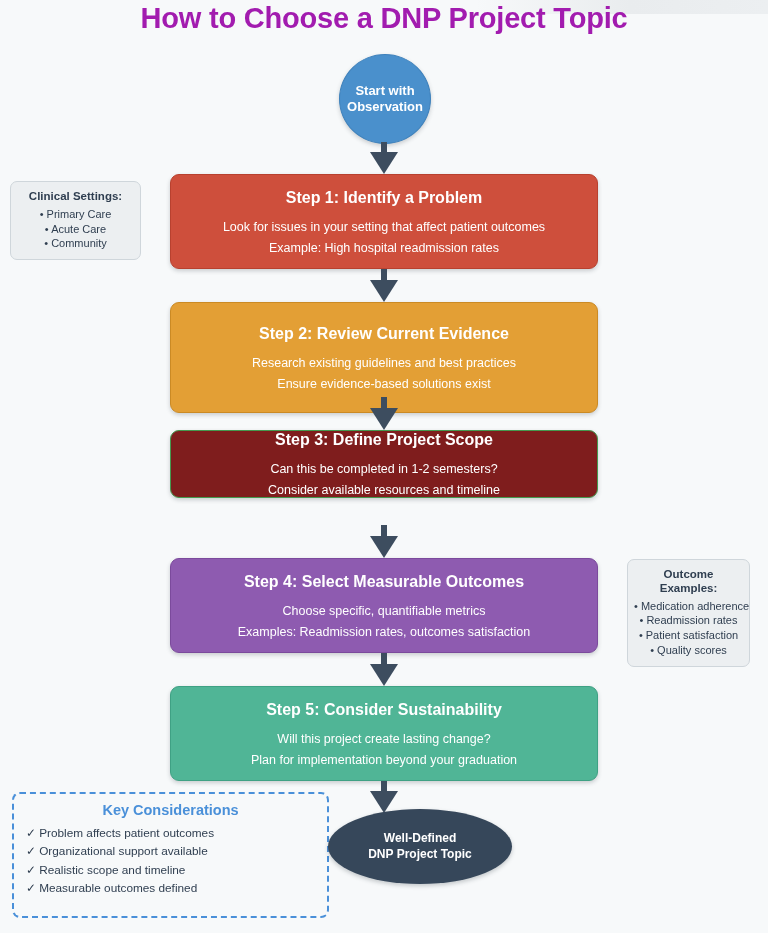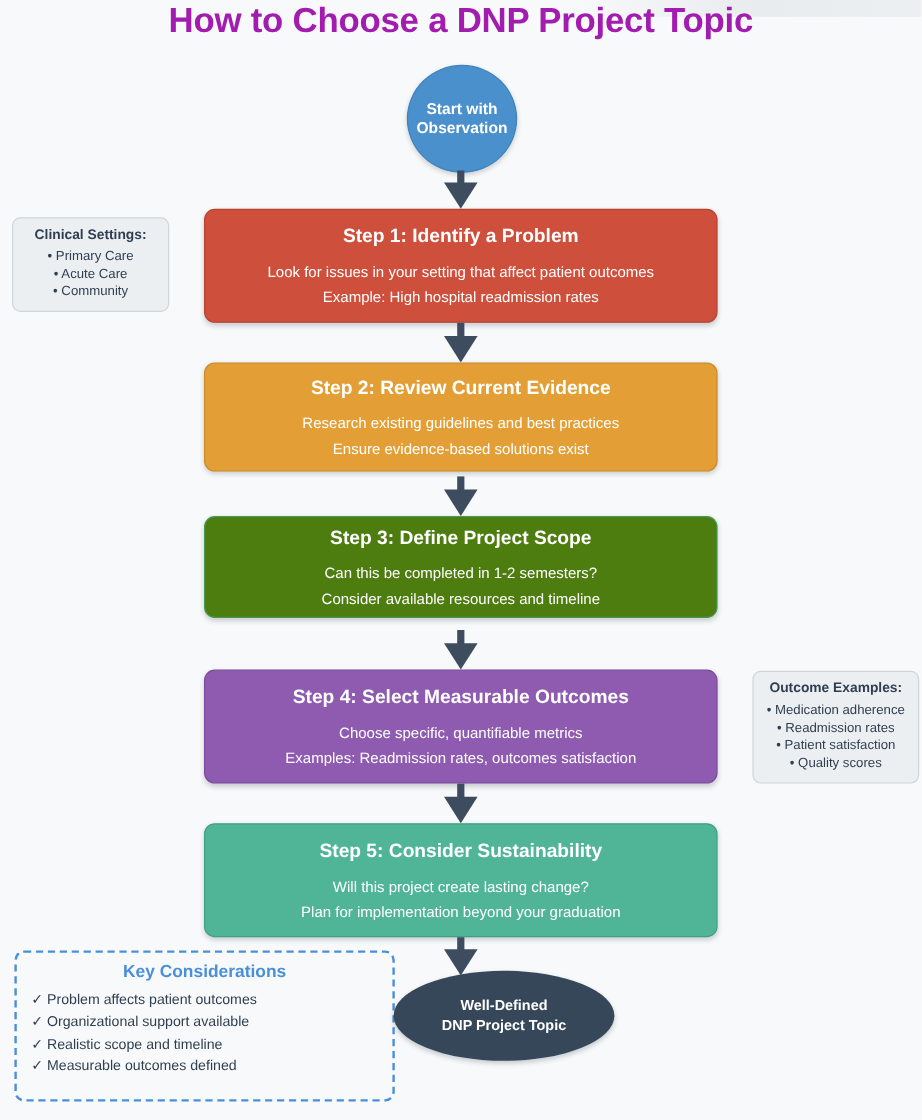--- a/index.html
+++ b/index.html
@@ -210,49 +210,49 @@
   <div class="note-item">• Primary Care</div>
   <div class="note-item">• Acute Care</div>
   <div class="note-item">• Community</div>
 </div>
 
 <div class="arrow" style="top:269px;height:33px;">
   <div class="stem" style="height:14px;"></div>
   <div class="head" style="top:11px;"></div>
 </div>
 
-<div class="node" id="step-2" style="left:170px; top:302px; width:428px; height:91px; background:#e39f35; border:1.5px solid #cb8a24;">
+<div class="node" id="step-2" style="left:170px; top:302px; width:428px; height:111px; background:#e39f35; border:1.5px solid #cb8a24;">
   <div class="n-title">Step 2: Review Current Evidence</div>
   <div class="n-line">Research existing guidelines and best practices</div>
   <div class="n-line">Ensure evidence-based solutions exist</div>
 </div>
 
 <div class="arrow" style="top:397px;height:33px;">
   <div class="stem" style="height:14px;"></div>
   <div class="head" style="top:11px;"></div>
 </div>
 
-<div class="node" id="step-3" style="left:170px; top:430px; width:428px; height:85px; background:#4d7c0f; border:1.5px solid #45994f;">
+<div class="node" id="step-3" style="left:170px; top:430px; width:428px; height:68px; background:#7f1d1d; border:1.5px solid #45994f;">
   <div class="n-title">Step 3: Define Project Scope</div>
   <div class="n-line">Can this be completed in 1-2 semesters?</div>
   <div class="n-line">Consider available resources and timeline</div>
 </div>
 
 <div class="arrow" style="top:525px;height:33px;">
   <div class="stem" style="height:14px;"></div>
   <div class="head" style="top:11px;"></div>
 </div>
 
 <div class="node" id="step-4" style="left:170px; top:558px; width:428px; height:95px; background:#8e5bb0; border:1.5px solid #7b4a9c;">
   <div class="n-title">Step 4: Select Measurable Outcomes</div>
   <div class="n-line">Choose specific, quantifiable metrics</div>
   <div class="n-line">Examples: Readmission rates, outcomes satisfaction</div>
 </div>
 
-<div class="note" id="outcome-note" style="left:627px; top:559px; width:139px;">
+<div class="note" id="outcome-note" style="left:627px; top:559px; width:123px;">
   <div class="note-title">Outcome Examples:</div>
   <div class="note-item">• Medication adherence</div>
   <div class="note-item">• Readmission rates</div>
   <div class="note-item">• Patient satisfaction</div>
   <div class="note-item">• Quality scores</div>
 </div>
 
 <div class="arrow" style="top:653px;height:33px;">
   <div class="stem" style="height:14px;"></div>
   <div class="head" style="top:11px;"></div>

